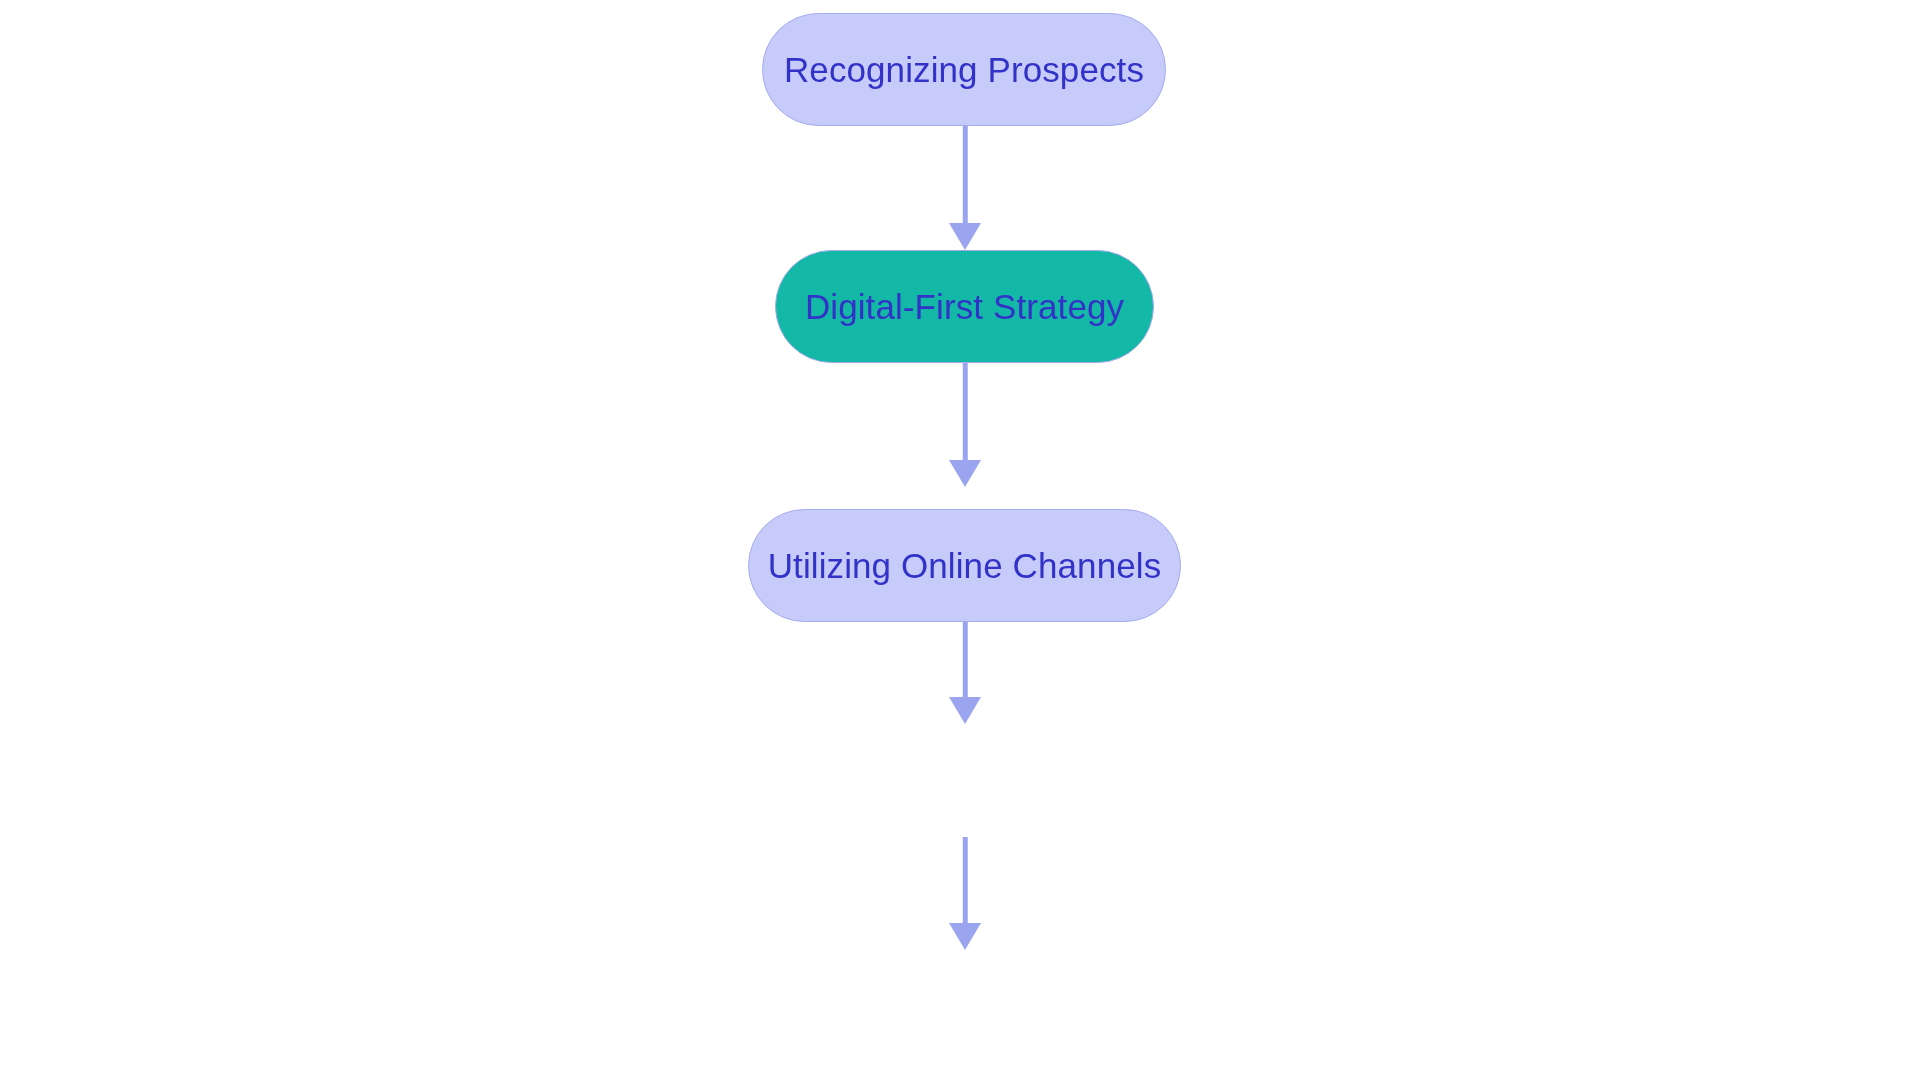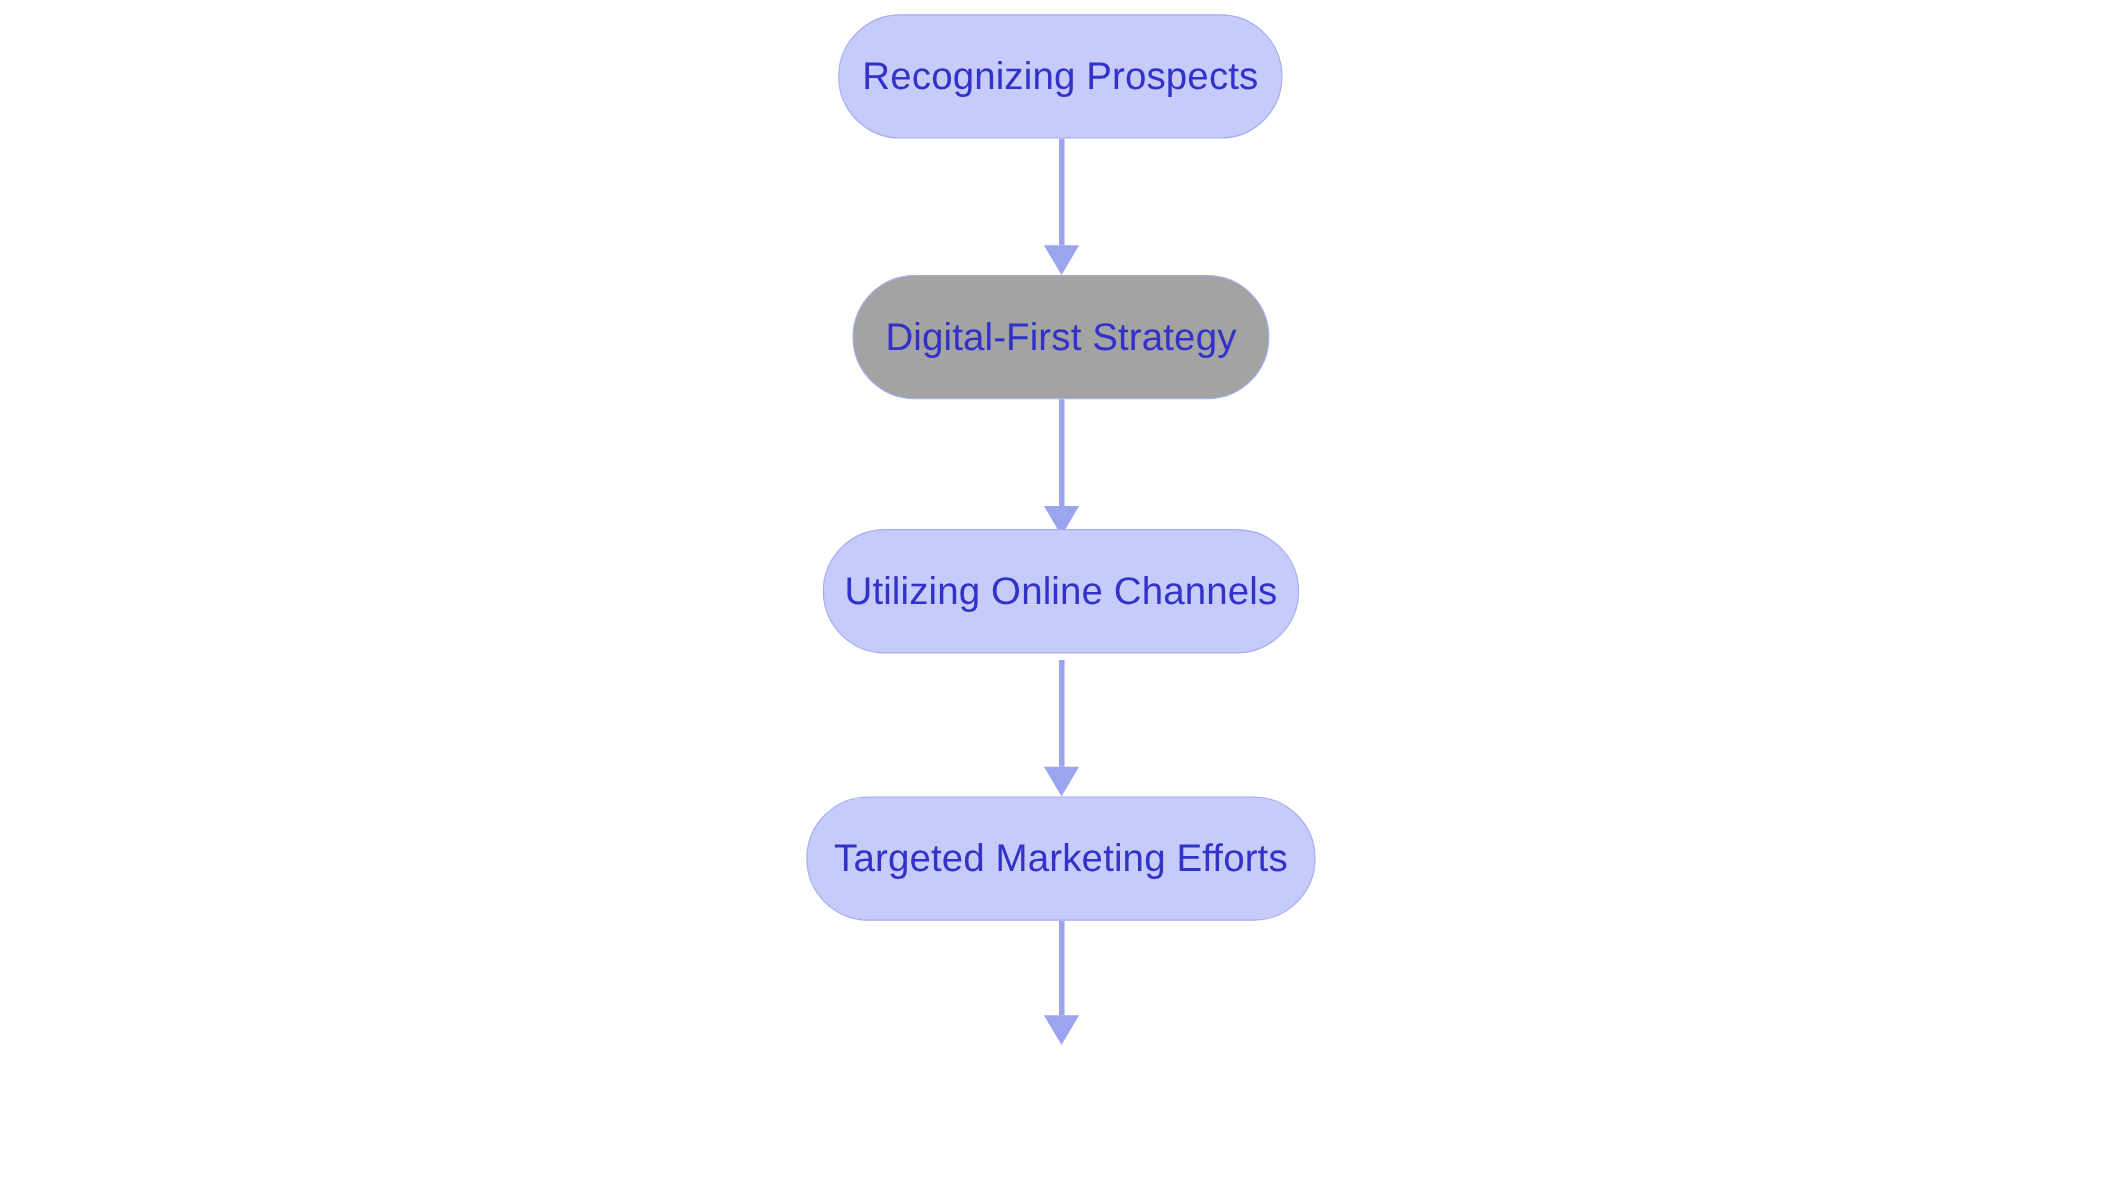--- a/index.html
+++ b/index.html
@@ -91,24 +91,21 @@
       <div class="head" style="top: 97px; border-top-color: rgb(155, 164, 239);"></div>
     </div>
     <div class="connector" style="left: 948px; top: 837px; height: 113px;">
       <div class="stem" style="height: 86px; background: rgb(155, 164, 239);"></div>
       <div class="head" style="top: 86px; border-top-color: rgb(155, 164, 239);"></div>
     </div>
 
     <div class="node" style="left: 762px; top: 13px; width: 404px; background: rgb(198, 203, 250); border-color: rgb(165, 171, 240); color: rgb(50, 50, 200);">
       <span class="node-label">Recognizing Prospects</span>
     </div>
-    <div class="node" style="left: 775px; top: 250px; width: 379px; background: #a3a3a3; border-color: rgb(165, 171, 240); color: rgb(50, 50, 200);">
+    <div class="node" style="left: 775px; top: 250px; width: 379px; background: #14b8a6; border-color: rgb(165, 171, 240); color: rgb(50, 50, 200);">
       <span class="node-label">Digital-First Strategy</span>
     </div>
-    <div class="node" style="left: 748px; top: 481px; width: 433px; background: rgb(198, 203, 250); border-color: rgb(165, 171, 240); color: rgb(50, 50, 200);">
+    <div class="node" style="left: 748px; top: 509px; width: 433px; background: rgb(198, 203, 250); border-color: rgb(165, 171, 240); color: rgb(50, 50, 200);">
       <span class="node-label">Utilizing Online Channels</span>
-    </div>
-    <div class="node" style="left: 733px; top: 724px; width: 463px; background: rgb(198, 203, 250); border-color: rgb(165, 171, 240); color: rgb(50, 50, 200);">
-      <span class="node-label">Targeted Marketing Efforts</span>
     </div>
 
   </div>
 </div>
 
 </body></html>

